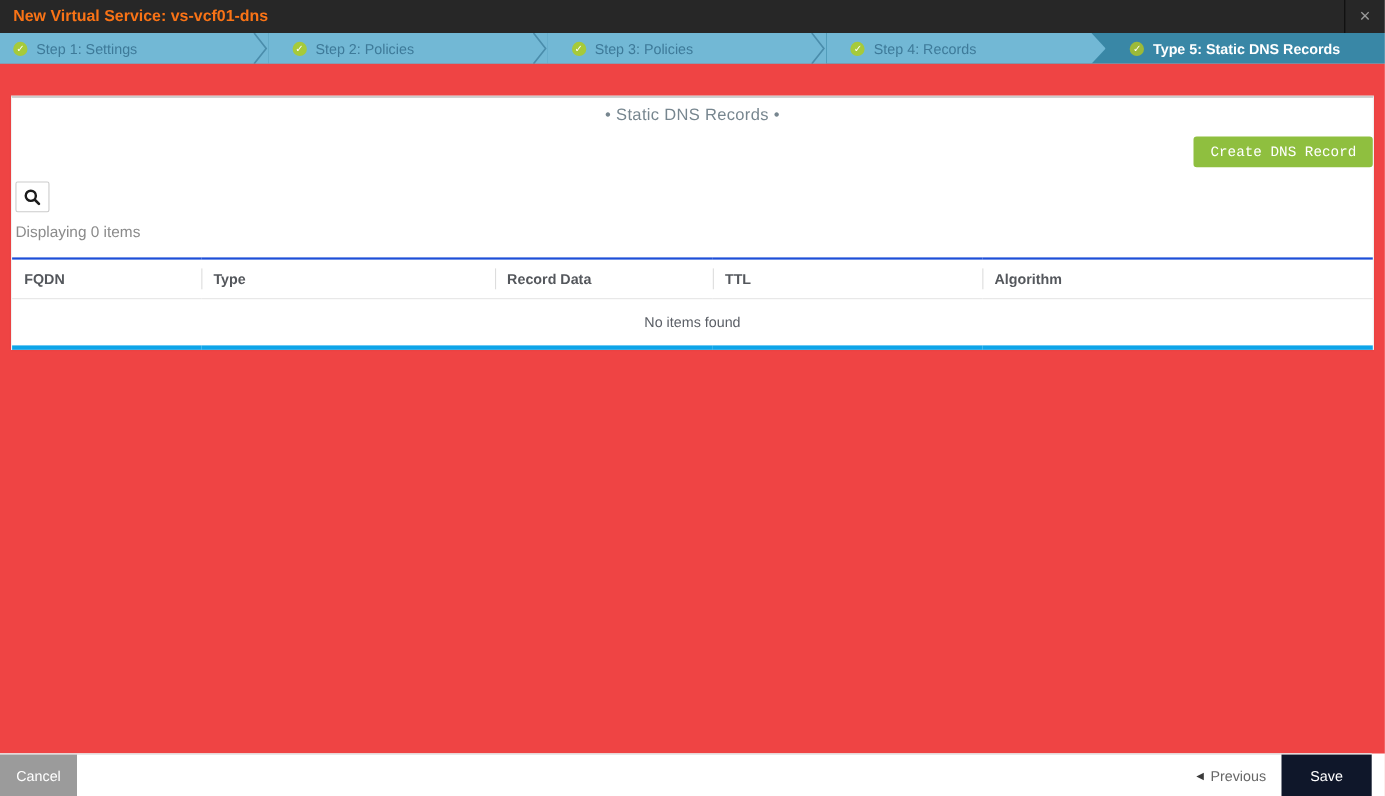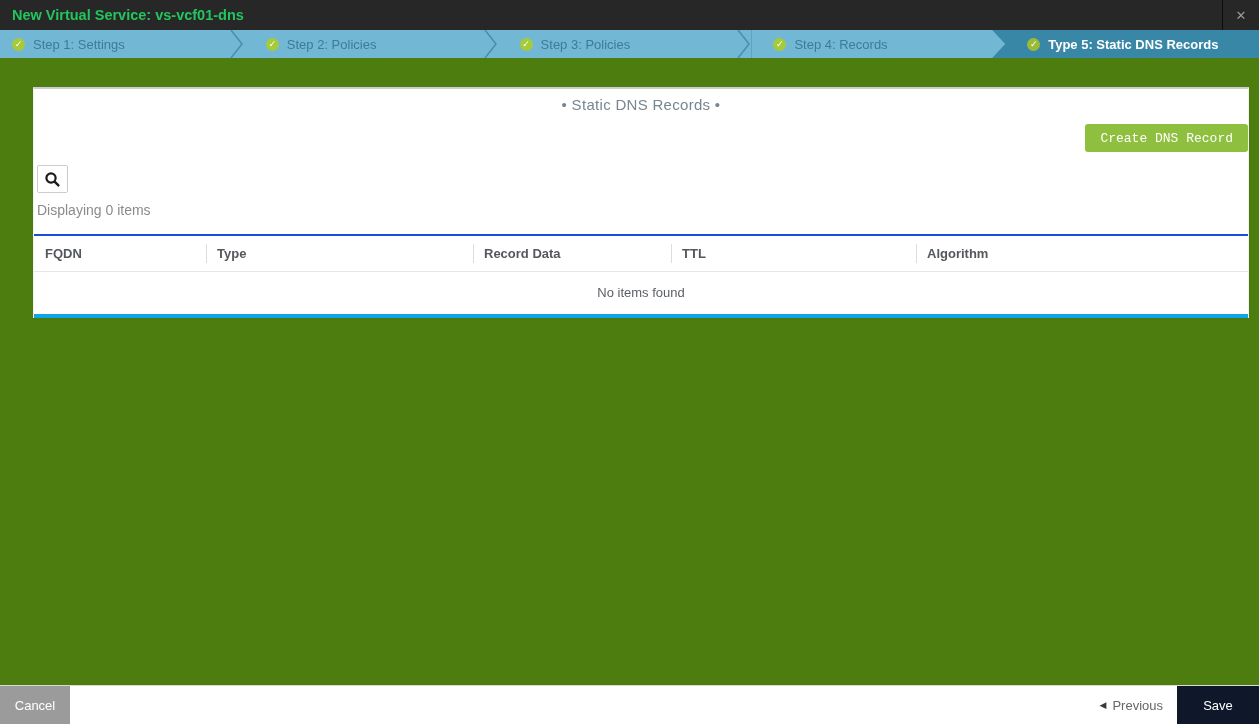--- a/index.html
+++ b/index.html
@@ -12,21 +12,21 @@
   }
 
   
   .titlebar {
     height: 30px;
     background: #272727;
     display: flex;
     align-items: center;
   }
   .titlebar-title {
-    color: #22c55e;
+    color: #f97316;
     font-size: 14.5px;
     font-weight: bold;
     padding-left: 12px;
     flex: 1;
     white-space: nowrap;
   }
   .titlebar-close {
     width: 37px;
     height: 30px;
     border-left: 1px solid #0d0d0d;
@@ -90,22 +90,21 @@
     pointer-events: none;
   }
 
   
   .content {
     position: absolute;
     top: 58px;
     left: 0;
     right: 0;
     bottom: 39px;
-    background: #4d7c0f;
-    padding-left: 23px;
+    background: #ef4444;
   }
   .panel {
     margin: 29px 10px 0 10px;
     border-top: 2px solid #cdcdcd;
     border-left: 1px solid #f1f1f1;
     border-right: 1px solid #f1f1f1;
     box-shadow: 0 1px 2px rgba(0,0,0,0.05);
     background: #fff;
   }
   .section-title {
@@ -188,21 +187,21 @@
     text-align: center;
     font-size: 13px;
     color: #5b5f66;
     border-bottom: 4px solid #0ea5e9;
   }
 
   
   .footer {
     position: absolute;
     left: 0;
-    right: 0;
+    right: 12px;
     bottom: 0;
     height: 39px;
     border-top: 1px solid #dadada;
     background: #ffffff;
     display: flex;
     align-items: stretch;
   }
   .btn-cancel {
     width: 70px;
     border: none;

